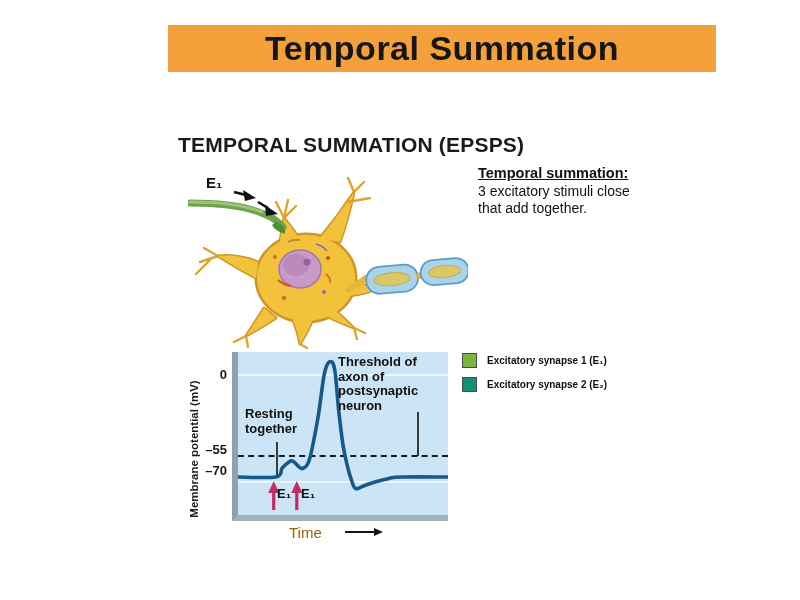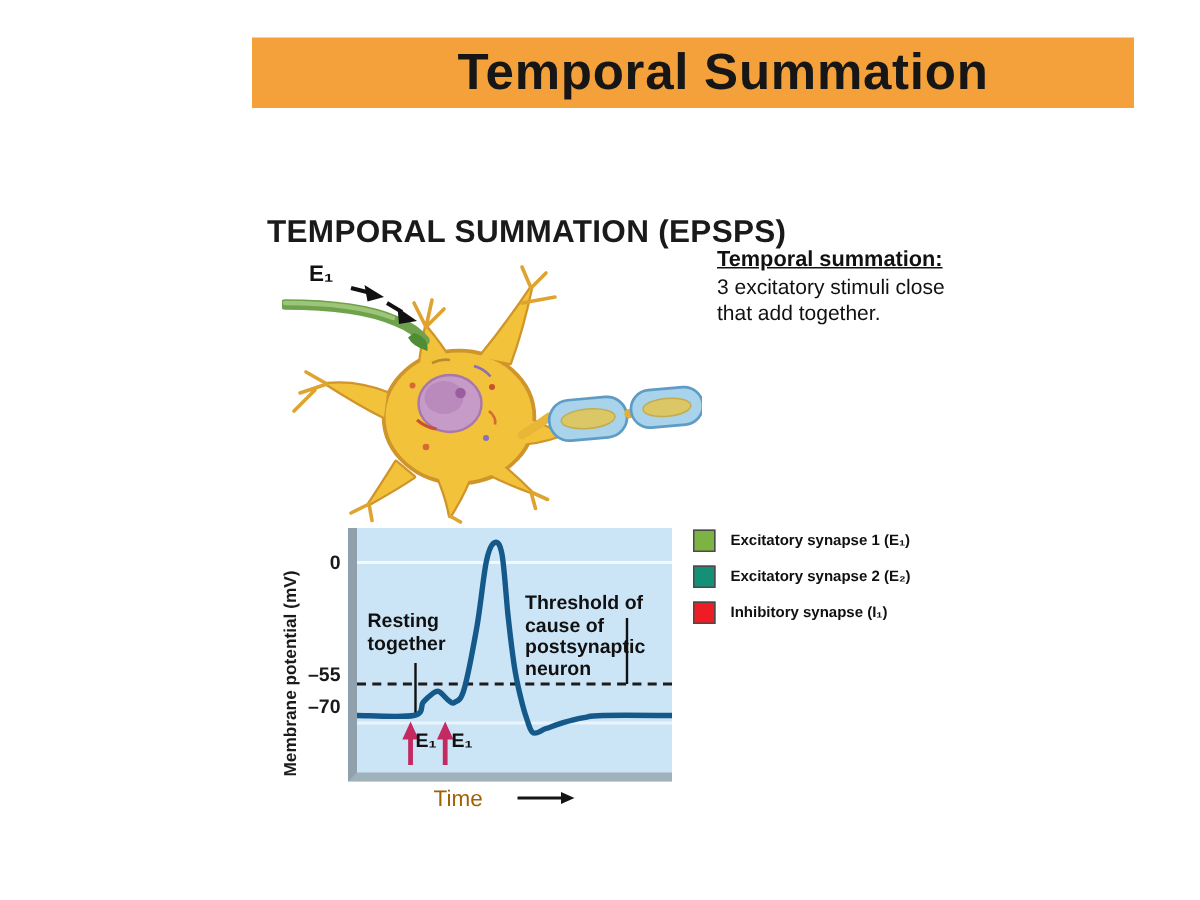--- a/index.html
+++ b/index.html
@@ -1,23 +1,23 @@
 <!DOCTYPE html>
 <html><head>
 <meta charset="utf-8">
 <style>
   html,body{margin:0;padding:0;background:#fff;}
   .slide{position:relative;width:800px;height:600px;background:#ffffff;overflow:hidden;
          font-family:"Liberation Sans", sans-serif;color:#111;}
   
   .banner{position:absolute;left:168px;top:25px;width:548px;height:47px;
-          display:flex;align-items:center;justify-content:center;padding-left:40px;}
+          display:flex;align-items:center;justify-content:center;}
   .banner-title{font-size:34px;font-weight:800;letter-spacing:.5px;color:#161616;}
   
-  .heading{position:absolute;left:178px;top:143px;font-size:21px;font-weight:bold;
+  .heading{position:absolute;left:178px;top:133px;font-size:21px;font-weight:bold;
            letter-spacing:.2px;color:#1a1a1a;}
   
   .desc{position:absolute;left:478px;top:165px;width:200px;font-size:14px;line-height:17.5px;color:#111;}
   .desc-title{font-weight:bold;font-size:14.5px;text-decoration:underline;}
   
   .neuron-wrap{position:absolute;left:188px;top:172px;width:280px;height:178px;}
   .e1-neuron-label{position:absolute;left:206px;top:174px;font-weight:bold;font-size:15px;color:#111;}
   
   .graph{position:absolute;left:185px;top:345px;width:290px;height:215px;}
   .ylabel{position:absolute;left:-64px;top:96px;width:150px;height:16px;text-align:center;
@@ -28,21 +28,21 @@
   .ytick-70{left:2px;top:118px;}
   .plot{position:absolute;left:47px;top:7px;width:210px;height:163px;background:#CBE5F6;
         border-left:6px solid #90a1ad;border-bottom:6px solid #9fb2bc;}
   .gridline{position:absolute;left:0;width:210px;height:2px;background:#f2f9fe;}
   .grid-zero{top:22px;}
   .grid-rest{top:129px;background:#e9f4fc;}
   .threshold-dash{position:absolute;left:0;top:103px;width:210px;border-top:2px dashed #1c1c1c;}
   .curve-svg{position:absolute;left:0;top:0;width:210px;height:163px;}
   .plot-label{position:absolute;font-size:13px;font-weight:bold;line-height:14.5px;color:#101010;}
   .lbl-resting{left:7px;top:55px;width:66px;}
-  .lbl-threshold{left:112px;top:3px;width:108px;margin-top:40px;}
+  .lbl-threshold{left:100px;top:3px;width:108px;}
   .lbl-e1{position:absolute;top:134px;font-size:13px;font-weight:bold;color:#101010;}
   .lbl-e1-a{left:39px;} .lbl-e1-b{left:63px;}
   .xlabel{position:absolute;left:104px;top:179px;font-size:15px;color:#a16207;}
   .time-arrow{position:absolute;left:160px;top:186px;width:30px;height:2px;background:#151515;}
   .time-arrow:after{content:"";position:absolute;right:-8px;top:-3.5px;border-left:9px solid #151515;
           border-top:4.5px solid transparent;border-bottom:4.5px solid transparent;}
   
   .legend{position:absolute;left:462px;top:348px;}
   .legend-row{display:flex;align-items:center;height:24px;}
   .legend-swatch{width:15px;height:15px;border:1.5px solid #4a4a4a;box-sizing:border-box;flex:0 0 15px;}
@@ -160,40 +160,36 @@
             <line x1="35.7" y1="158" x2="35.7" y2="137" stroke="#C42A62" stroke-width="3.2"></line>
             <path d="M 35.7 129 L 30.200000000000003 141 L 41.2 141 Z" fill="#C42A62"></path>
             <line x1="58.800000000000004" y1="158" x2="58.800000000000004" y2="137" stroke="#C42A62" stroke-width="3.2"></line>
             <path d="M 58.800000000000004 129 L 53.300000000000004 141 L 64.30000000000001 141 Z" fill="#C42A62"></path>
           </g>
       </svg>
 
       <div class="plot-label lbl-resting">Resting together</div>
       <div class="plot-label lbl-threshold">
         <span style="display:block">Threshold of</span>
-        <span style="display:block">cause of</span>
+        <span style="display:block">axon of</span>
         <span style="display:block">postsynaptic</span>
         <span style="display:block">neuron</span>
       </div>
       <span class="lbl-e1 lbl-e1-a">E₁</span>
       <span class="lbl-e1 lbl-e1-b">E₁</span>
     </div>
 
     <div class="xlabel">Time</div>
     <div class="time-arrow"></div>
   </div>
 
   <div class="legend">
     <div class="legend-row">
       <span class="legend-swatch" style="background: rgb(124, 179, 66);"></span>
       <span class="legend-label">Excitatory synapse 1 (E₁)</span>
     </div>
     <div class="legend-row">
       <span class="legend-swatch" style="background: rgb(20, 144, 119);"></span>
       <span class="legend-label">Excitatory synapse 2 (E₂)</span>
     </div>
-    <div class="legend-row">
-      <span class="legend-swatch" style="background: rgb(238, 28, 37);"></span>
-      <span class="legend-label">Inhibitory synapse (I₁)</span>
-    </div>
   </div>
 
 </div>
 
 </body></html>

